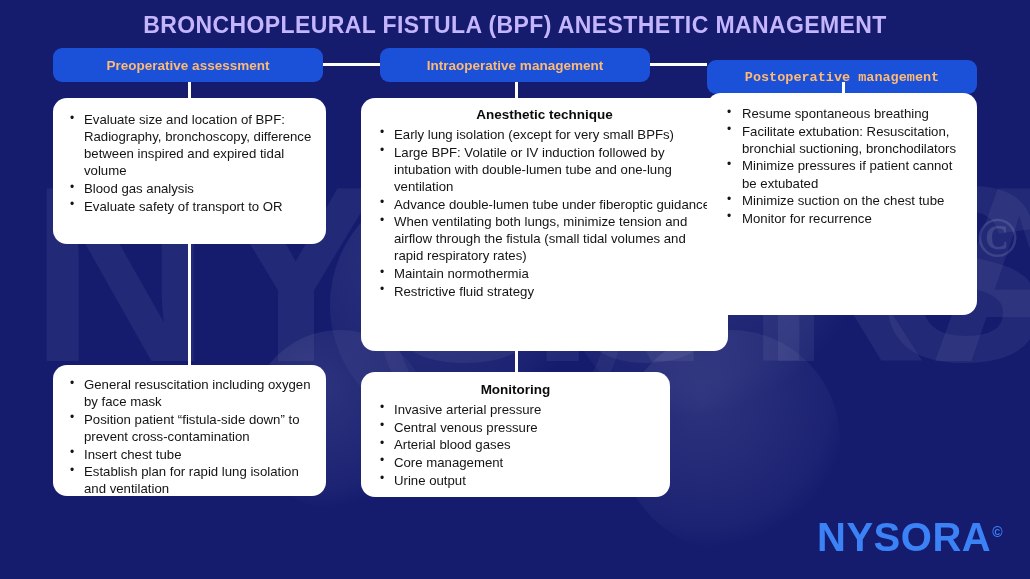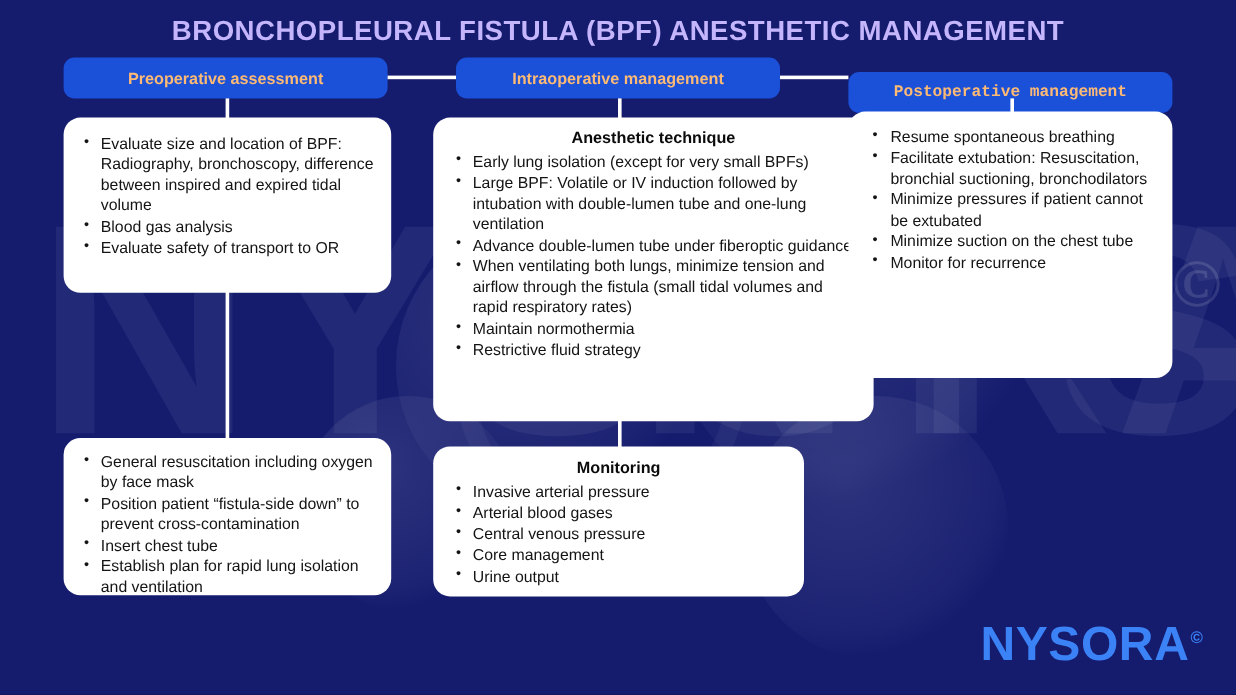--- a/index.html
+++ b/index.html
@@ -244,22 +244,22 @@
       <li>When ventilating both lungs, minimize tension and airflow through the fistula (small tidal volumes and rapid respiratory rates)</li>
       <li>Maintain normothermia</li>
       <li>Restrictive fluid strategy</li>
     </ul>
   </div>
 
   <div class="card card-monitor">
     <div class="card-title">Monitoring</div>
     <ul class="bullets">
       <li>Invasive arterial pressure</li>
+      <li>Central venous pressure</li>
       <li>Arterial blood gases</li>
-      <li>Central venous pressure</li>
       <li>Core management</li>
       <li>Urine output</li>
     </ul>
   </div>
 
   <div class="card card-post">
     <ul class="bullets">
       <li>Resume spontaneous breathing</li>
       <li>Facilitate extubation: Resuscitation, bronchial suctioning, bronchodilators</li>
       <li>Minimize pressures if patient cannot be extubated</li>

